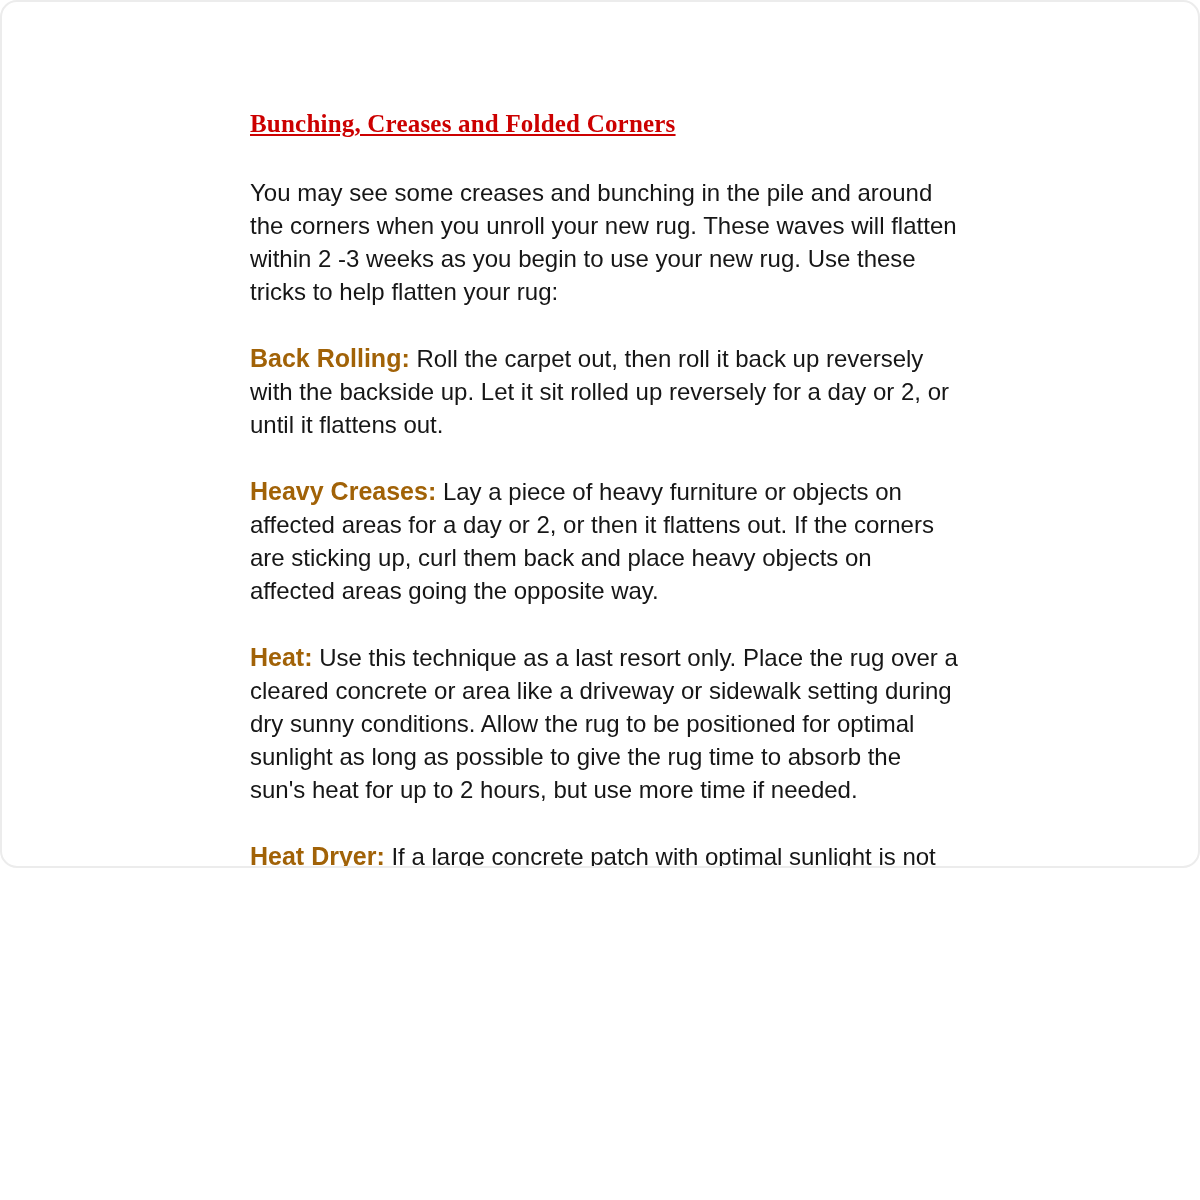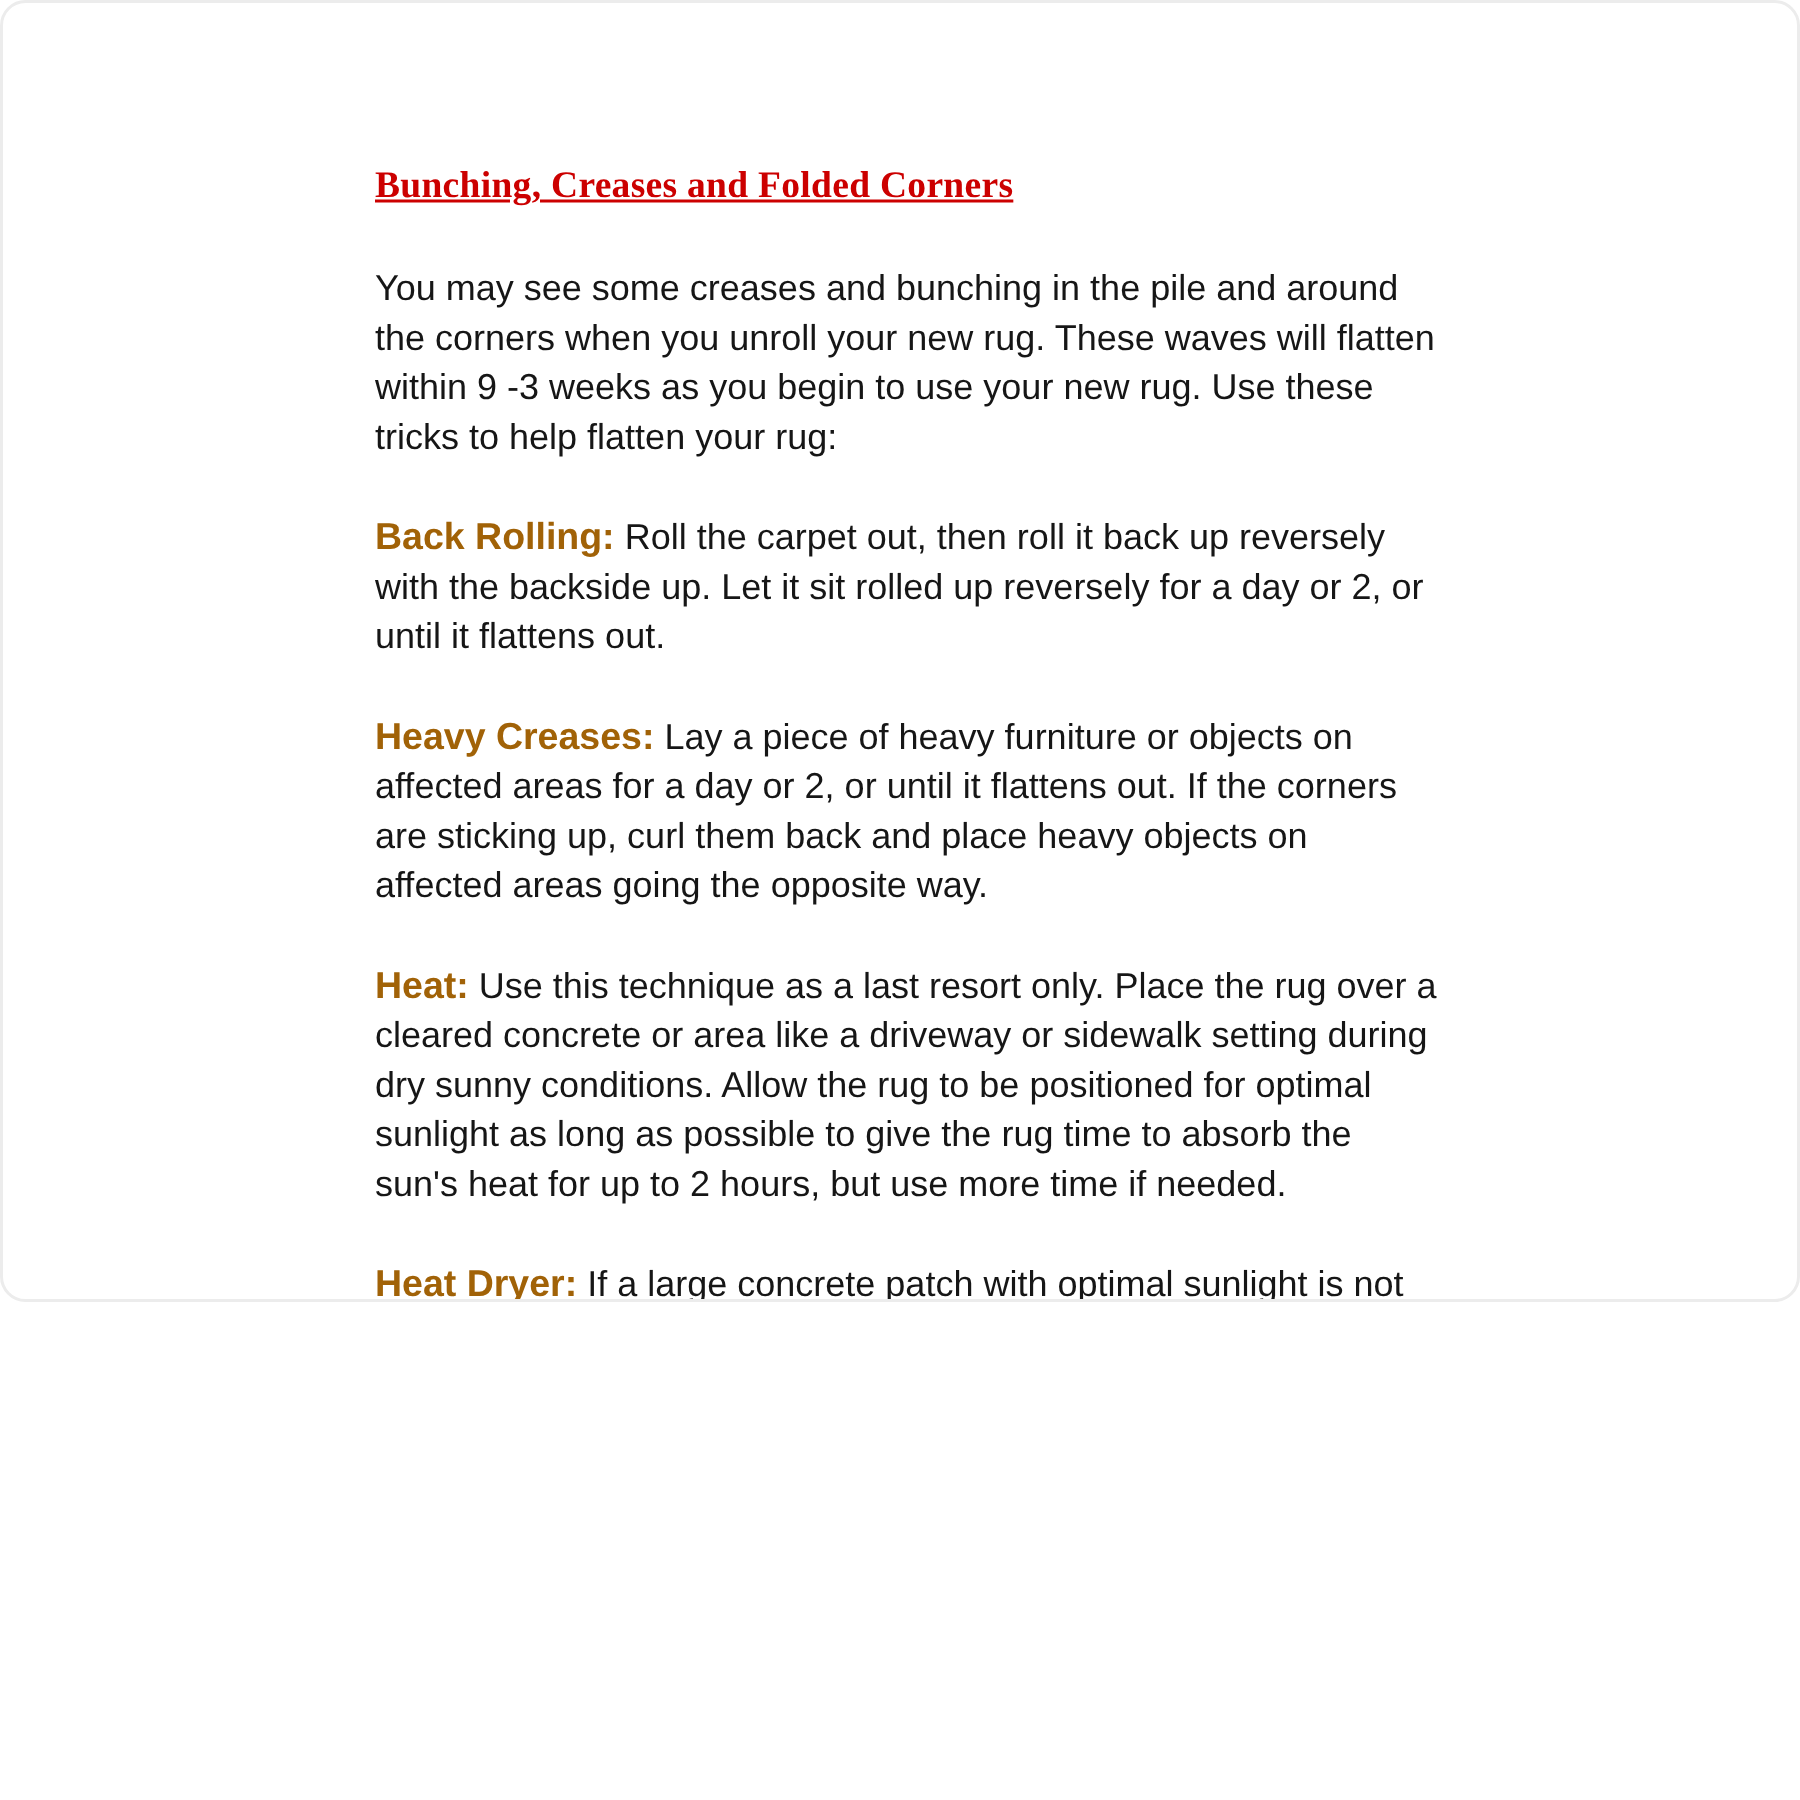--- a/index.html
+++ b/index.html
@@ -46,30 +46,30 @@
   }
 </style>
 </head>
 <body>
 
 <div class="screen">
   <div class="doc-content">
 
     <h1 class="doc-heading" style="color: rgb(204, 0, 0);">Bunching, Creases and Folded Corners</h1>
 
-    <p class="doc-paragraph">You may see some creases and bunching in the pile and around the corners when you unroll your new rug. These waves will flatten within 9 -3 weeks as you begin to use your new rug. Use these tricks to help flatten your rug:</p>
+    <p class="doc-paragraph">You may see some creases and bunching in the pile and around the corners when you unroll your new rug. These waves will flatten within 2 -3 weeks as you begin to use your new rug. Use these tricks to help flatten your rug:</p>
 
     <p class="doc-paragraph">
       <strong class="section-label">Back Rolling:</strong>
       <span>Roll the carpet out, then roll it back up reversely with the backside up. Let it sit rolled up reversely for a day or 2, or until it flattens out.</span>
     </p>
 
     <p class="doc-paragraph">
       <strong class="section-label">Heavy Creases:</strong>
-      <span>Lay a piece of heavy furniture or objects on affected areas for a day or 2, or until it flattens out. If the corners are sticking up, curl them back and place heavy objects on affected areas going the opposite way.</span>
+      <span>Lay a piece of heavy furniture or objects on affected areas for a day or 2, or then it flattens out. If the corners are sticking up, curl them back and place heavy objects on affected areas going the opposite way.</span>
     </p>
 
     <p class="doc-paragraph">
       <strong class="section-label">Heat:</strong>
       <span>Use this technique as a last resort only. Place the rug over a cleared concrete or area like a driveway or sidewalk setting during dry sunny conditions. Allow the rug to be positioned for optimal sunlight as long as possible to give the rug time to absorb the sun's heat for up to 2 hours, but use more time if needed.</span>
     </p>
 
     <p class="doc-paragraph">
       <strong class="section-label">Heat Dryer:</strong>
       <span>If a large concrete patch with optimal sunlight is not accessible, flip the rug over and use a hair dryer to affected areas to heat up the creases. Always hold the hair dryer 7 to 12 inches away from the rug going side to side on a medium setting, as heat can sometimes cause backing to melt.</span>

